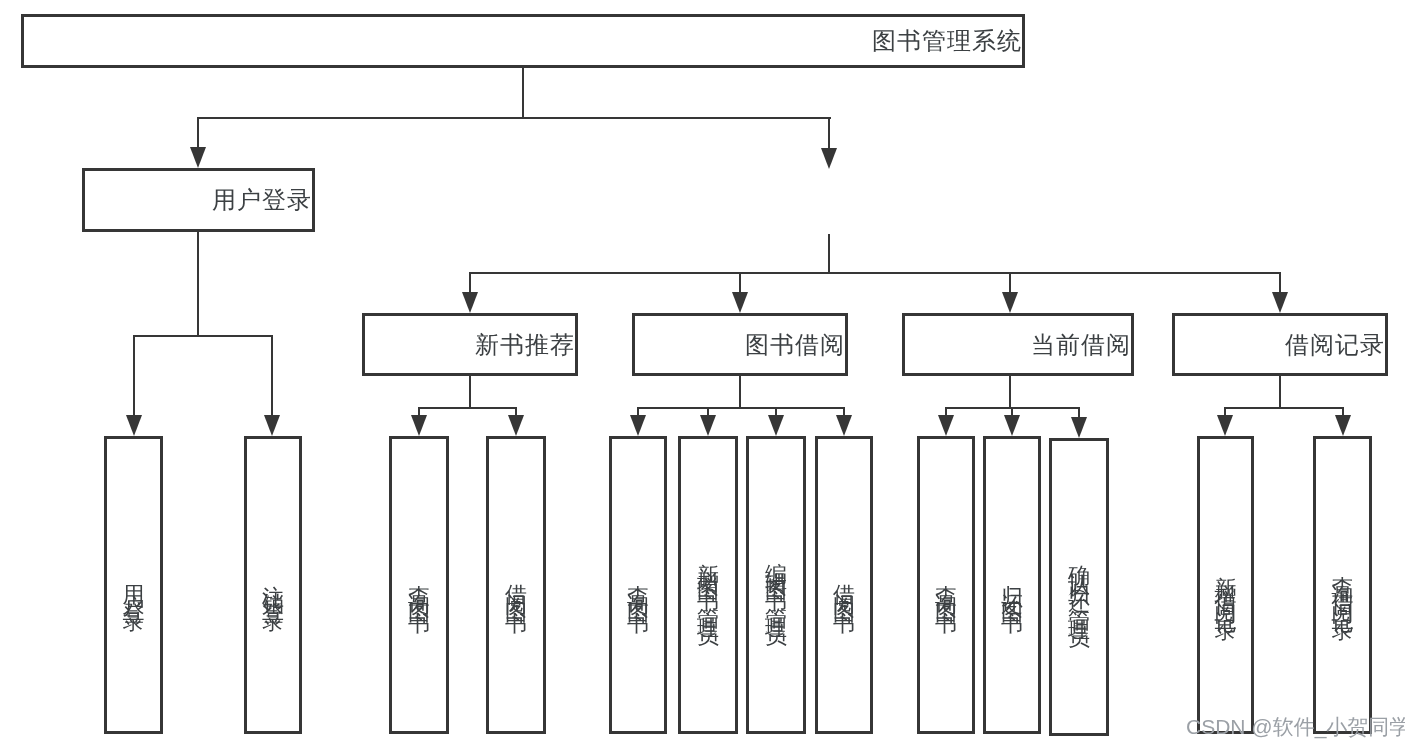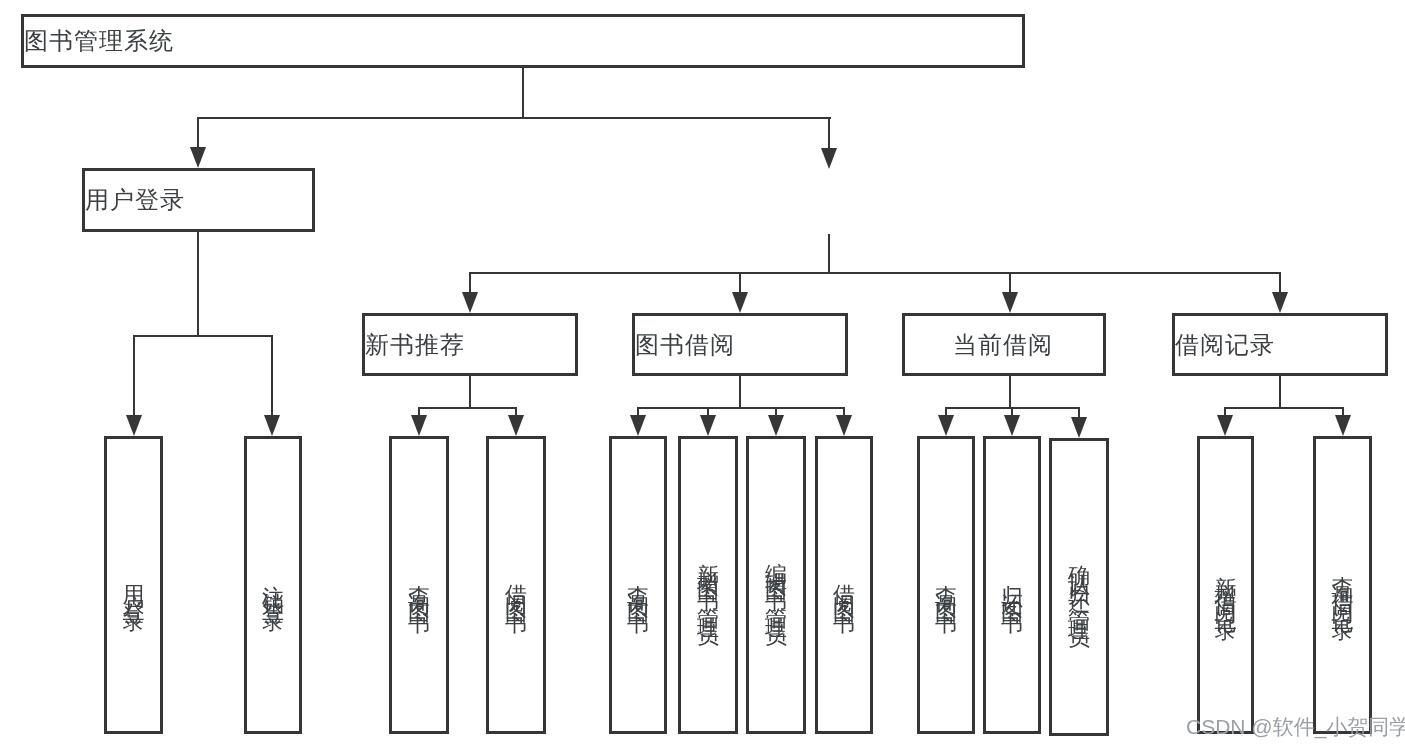--- a/index.html
+++ b/index.html
@@ -13,21 +13,21 @@
     color: #3c4043;
   }
   
   .node {
     position: absolute;
     box-sizing: border-box;
     border: 3px solid #363636;
     background: #ffffff;
     display: flex;
     align-items: center;
-    justify-content: flex-start;
+    justify-content: flex-end;
     font-size: 24px;
     letter-spacing: 1px;
     color: #3c4043;
   }
   
   .leaf {
     position: absolute;
     top: 436px;
     height: 298px;
     box-sizing: border-box;
@@ -103,21 +103,21 @@
   <div class="a" style="left:1002px; top:292px;"></div>
   <div class="v" style="left:1279px; top:272px; height:22px;"></div>
   <div class="a" style="left:1272px; top:292px;"></div>
 
   <div class="node" style="left:362px; top:313px; width:216px; height:63px;">
     <span>新书推荐</span>
   </div>
   <div class="node" style="left:632px; top:313px; width:216px; height:63px;">
     <span>图书借阅</span>
   </div>
-  <div class="node" style="left:902px; top:313px; width:204px; height:63px;padding-left:48px;">
+  <div class="node" style="left:902px; top:313px; width:232px; height:63px;padding-left:48px;">
     <span>当前借阅</span>
   </div>
   <div class="node" style="left:1172px; top:313px; width:216px; height:63px;">
     <span>借阅记录</span>
   </div>
 
   <div class="v" style="left:469px; top:376px; height:31px;"></div>
   <div class="h" style="left:418px; top:407px; width:99px;"></div>
   <div class="v" style="left:418px; top:407px; height:10px;"></div>
   <div class="a" style="left:411px; top:415px;"></div>

